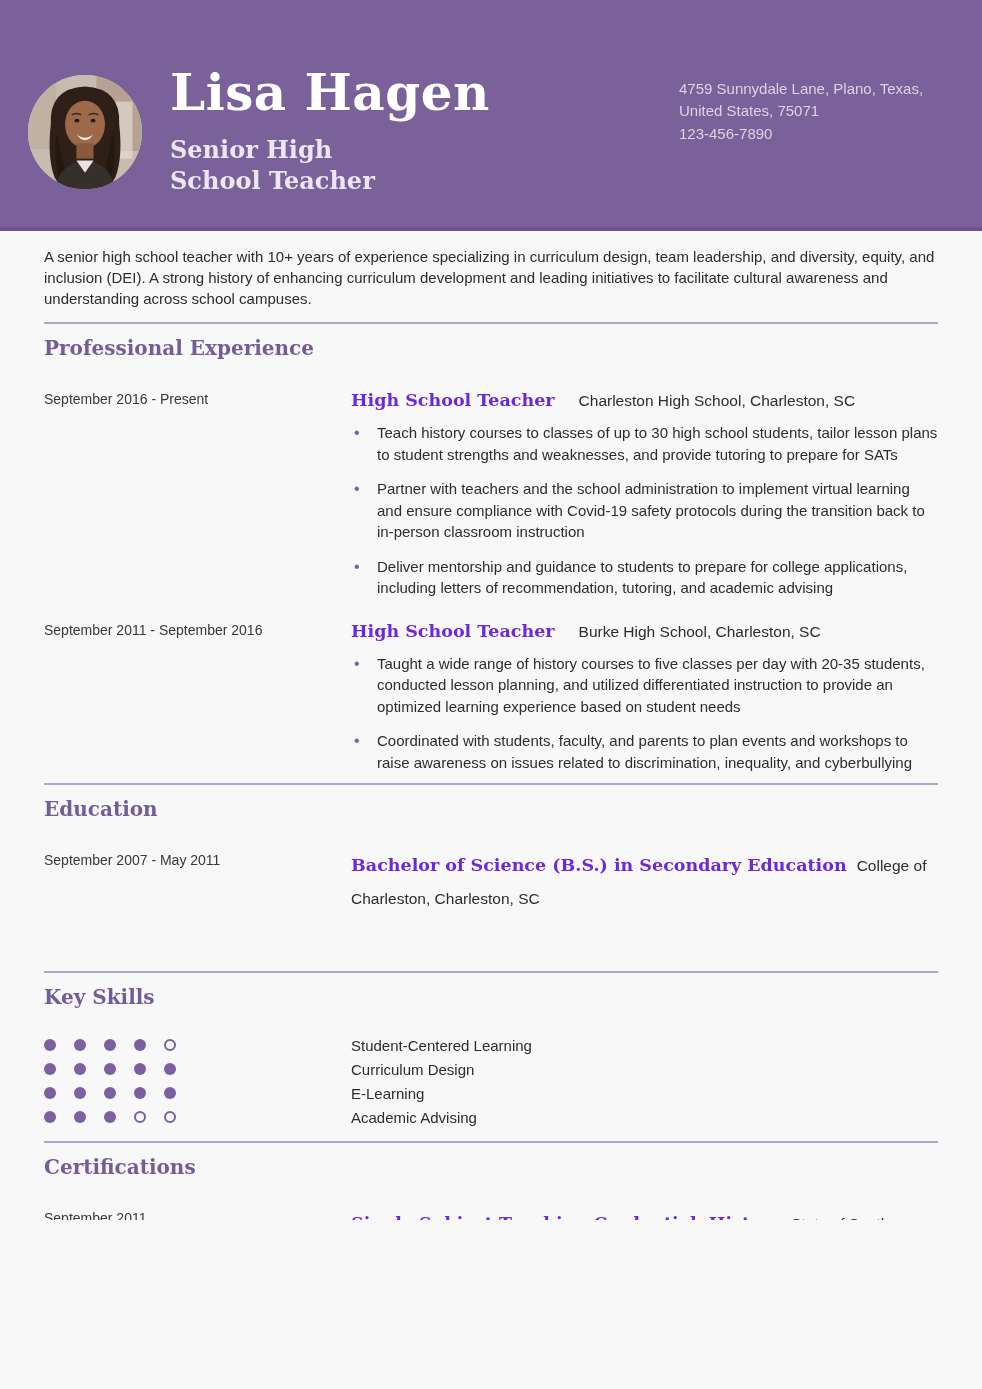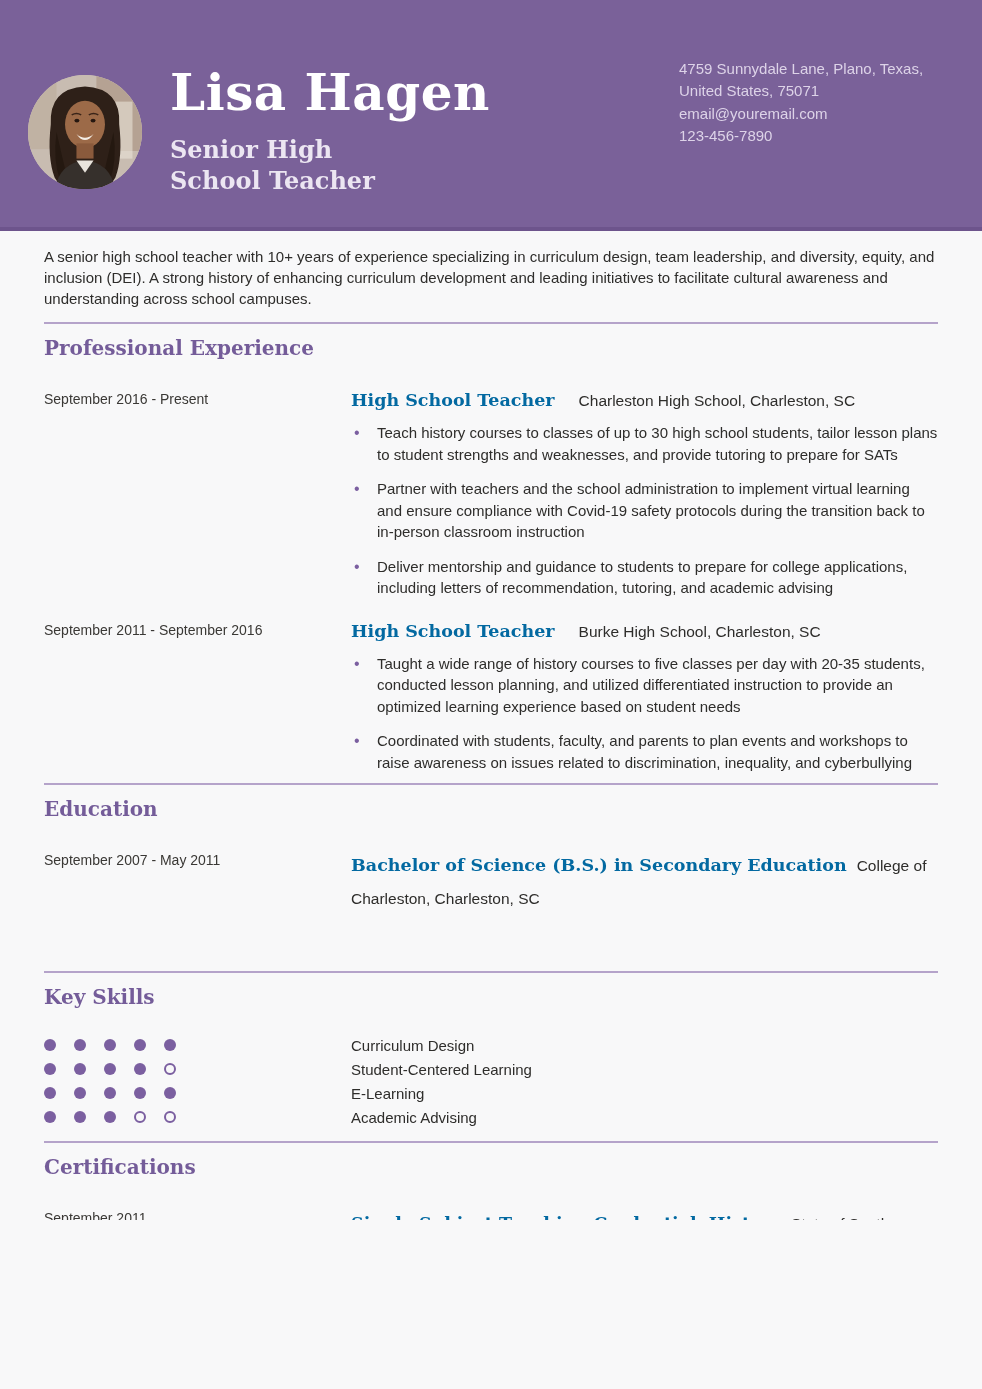--- a/index.html
+++ b/index.html
@@ -17,37 +17,37 @@
   html,body{width:982px;background:#f8f8f9;}
   body{font-family:"Liberation Sans",sans-serif;color:var(--body-text);}
   .page{position:relative;width:982px;height:1220px;overflow:hidden;background:#f8f8f9;}
 
   
   .header{position:relative;height:227px;background:var(--header-bg);border-bottom:4px solid var(--header-edge);}
   .photo{position:absolute;left:28px;top:75px;width:114px;height:114px;border-radius:50%;overflow:hidden;background:#cfc3b8;}
   .name-block{position:absolute;left:170px;top:64px;}
   .person-name{font-family:"DejaVu Serif","Liberation Serif",serif;font-weight:bold;font-size:50px;line-height:58px;color:#ffffff;letter-spacing:.5px;}
   .person-title{font-family:"DejaVu Serif","Liberation Serif",serif;font-weight:bold;font-size:24px;line-height:31px;color:var(--title-text);margin-top:12px;width:250px;}
-  .contact{position:absolute;left:679px;top:58px;font-size:15px;line-height:22.4px;color:var(--contact-text);}
+  .contact{position:absolute;left:679px;top:78px;font-size:15px;line-height:22.4px;color:var(--contact-text);}
 
   
   .content{padding:0 44px;}
   .summary{margin-top:15px;font-size:15px;line-height:21px;max-width:926px;}
   hr.divider{border:none;height:2px;background:var(--divider);margin-top:13px;}
   hr.divider.tight{margin-top:10px;}
   hr.divider.wide{margin-top:56px;}
   hr.divider.med{margin-top:12px;}
   h3.section-heading{font-family:"DejaVu Serif","Liberation Serif",serif;font-weight:bold;font-size:20px;line-height:32px;color:var(--accent);margin-top:8px;}
 
   .entries{margin-top:24px;}
   .entry{display:grid;grid-template-columns:307px 1fr;margin-bottom:20px;}
   .entry:last-child{margin-bottom:0;}
   .dates{font-size:14px;color:var(--date-text);padding-top:3px;}
   .entry-head{font-size:15.5px;line-height:24px;}
-  .entry-title{font-family:"DejaVu Serif","Liberation Serif",serif;font-weight:bold;font-size:17.5px;color:#0369a1;}
+  .entry-title{font-family:"DejaVu Serif","Liberation Serif",serif;font-weight:bold;font-size:17.5px;color:#6d28d9;}
   .entry-org{margin-left:24px;color:var(--body-text);}
   ul.bullets{list-style:none;margin-top:9px;}
   ul.bullets li{position:relative;padding-left:26px;font-size:15px;line-height:21.5px;margin-bottom:13px;}
   ul.bullets li:last-child{margin-bottom:0;}
   ul.bullets li::before{content:"\2022";position:absolute;left:3px;top:0;color:var(--dot);font-size:16px;}
 
   .edu-line{line-height:33px;}
   .edu-line .entry-org{margin-left:10px;}
 
   
@@ -84,21 +84,20 @@
         <path d="M51 62 Q60 70 69 62 Q60 75 51 62 Z" fill="#f4eee6"></path>
       </svg>
     </div>
     <div class="name-block">
       <div class="person-name">Lisa Hagen</div>
       <div class="person-title">Senior High School Teacher</div>
     </div>
     <div class="contact">
       <div>4759 Sunnydale Lane, Plano, Texas,</div>
       <div>United States, 75071</div>
-      <div>email@youremail.com</div>
       <div>123-456-7890</div>
     </div>
   </header>
 
   <main class="content">
 
     <p class="summary">A senior high school teacher with 10+ years of experience specializing in curriculum design, team leadership, and diversity, equity, and inclusion (DEI). A strong history of enhancing curriculum development and leading initiatives to facilitate cultural awareness and understanding across school campuses.</p>
 
     <hr class="divider">
     <h3 class="section-heading">Professional Experience</h3>
@@ -146,33 +145,33 @@
 
     <hr class="divider wide">
     <h3 class="section-heading">Key Skills</h3>
     <div class="skills">
         <div class="skill-row">
           <div class="dots">
             <span class="dot"></span>
             <span class="dot"></span>
             <span class="dot"></span>
             <span class="dot"></span>
+            <span class="dot empty"></span>
+          </div>
+          <span class="skill-label">Student-Centered Learning</span>
+        </div>
+        <div class="skill-row">
+          <div class="dots">
+            <span class="dot"></span>
+            <span class="dot"></span>
+            <span class="dot"></span>
+            <span class="dot"></span>
             <span class="dot"></span>
           </div>
           <span class="skill-label">Curriculum Design</span>
-        </div>
-        <div class="skill-row">
-          <div class="dots">
-            <span class="dot"></span>
-            <span class="dot"></span>
-            <span class="dot"></span>
-            <span class="dot"></span>
-            <span class="dot empty"></span>
-          </div>
-          <span class="skill-label">Student-Centered Learning</span>
         </div>
         <div class="skill-row">
           <div class="dots">
             <span class="dot"></span>
             <span class="dot"></span>
             <span class="dot"></span>
             <span class="dot"></span>
             <span class="dot"></span>
           </div>
           <span class="skill-label">E-Learning</span>

